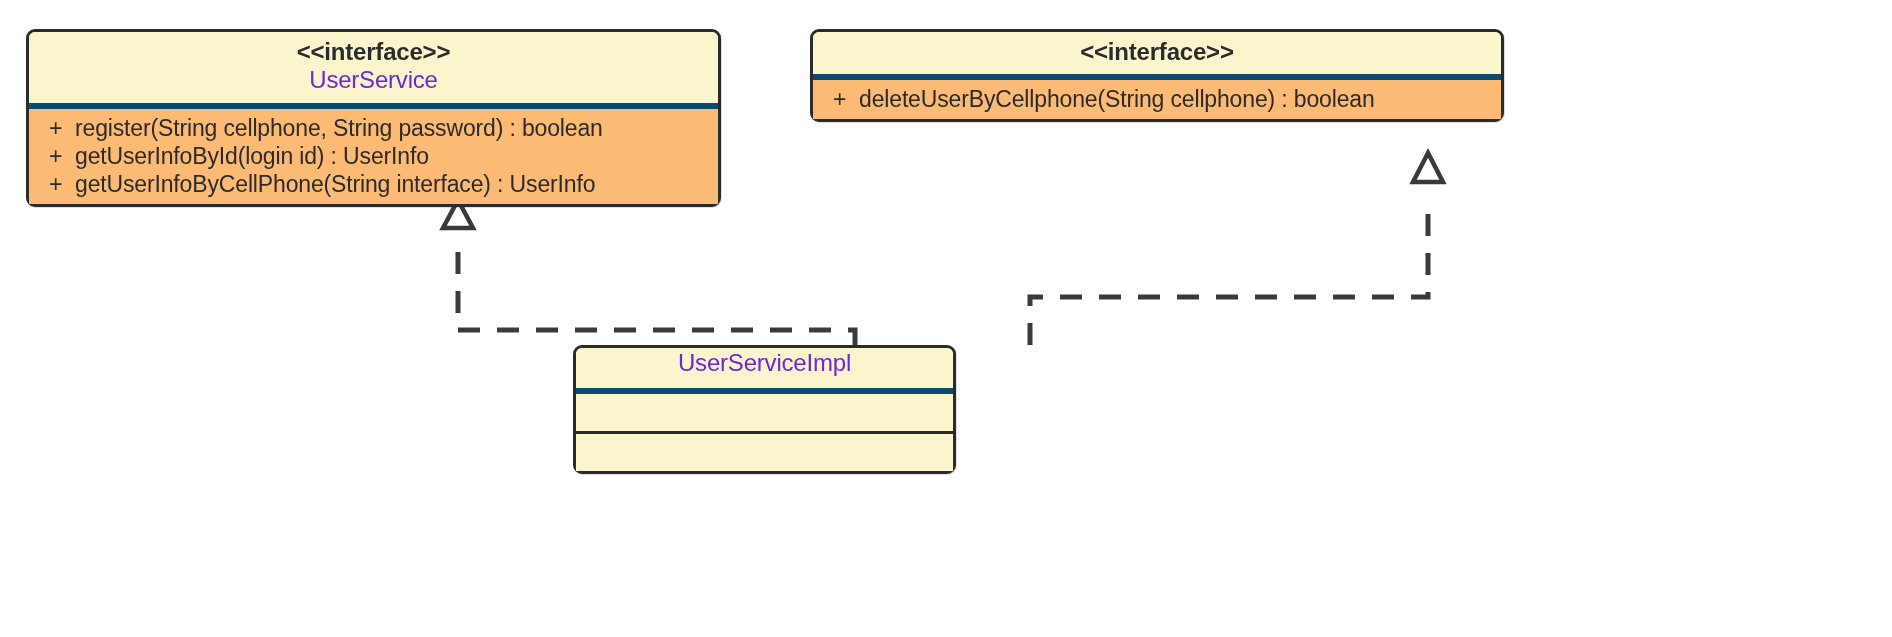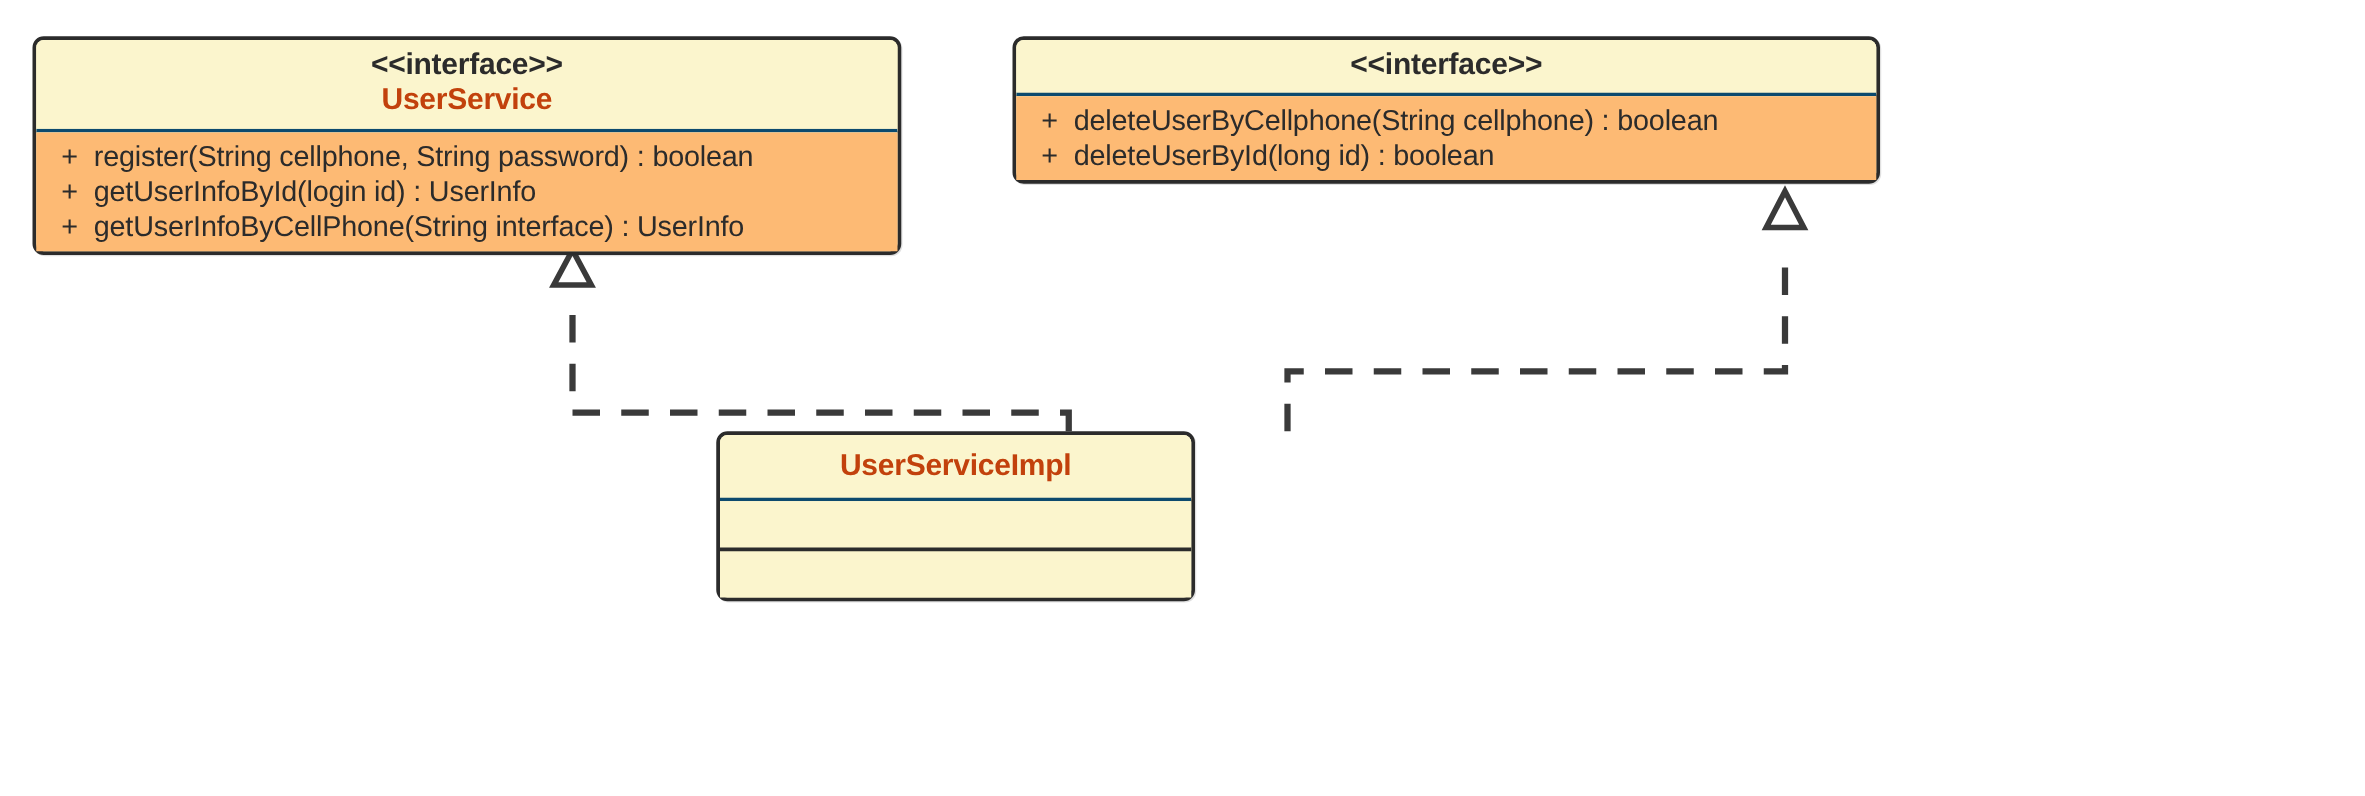--- a/index.html
+++ b/index.html
@@ -23,35 +23,35 @@
     background: #fbf5cd;
     border: 3px solid #2b2b2b;
     border-radius: 9px;
     box-shadow: 1px 1px 0 rgba(0,0,0,0.12);
     z-index: 5;
   }
   .uml-header {
     box-sizing: border-box;
     text-align: center;
     padding: 6px 10px 8px 10px;
-    border-bottom: 3px solid #0c4a6e;
+    border-bottom: 6px solid #0c4a6e;
     background: #fbf5cd;
     border-radius: 6px 6px 0 0;
   }
   .uml-stereotype {
     font-size: 24px;
     font-weight: bold;
     color: #2b2b2b;
     line-height: 1.18;
     letter-spacing: -0.2px;
   }
   .uml-name {
     font-size: 24px;
-    font-weight: bold;
-    color: #c2410c;
+    font-weight: normal;
+    color: #6d28d9;
     line-height: 1.2;
     letter-spacing: -0.2px;
   }
   .uml-compartment {
     box-sizing: border-box;
     background: #fdba74;
     padding: 5px 0 6px 0;
   }
   .uml-member {
     font-size: 23px;
@@ -118,27 +118,24 @@
   </div>
 
   <div class="uml-class" style="left:810px; top:29px; width:694px;">
     <div class="uml-header">
       <div class="uml-stereotype">&lt;&lt;interface&gt;&gt;</div>
     </div>
     <div class="uml-compartment">
       <div class="uml-member">
         <span class="vis">+</span><span>deleteUserByCellphone(String cellphone) : boolean</span>
       </div>
-      <div class="uml-member">
-        <span class="vis">+</span><span>deleteUserById(long id) : boolean</span>
-      </div>
     </div>
   </div>
 
   <div class="uml-class" style="left:573px; top:345px; width:383px;">
-    <div class="uml-header" style="padding:11px 10px 10px 10px;">
+    <div class="uml-header" style="padding:1px 10px 10px 10px;">
       <div class="uml-name">UserServiceImpl</div>
     </div>
     <div class="uml-empty-row"></div>
     <div class="uml-empty-row bordered-top"></div>
   </div>
 
 </div>
 
 </body></html>

